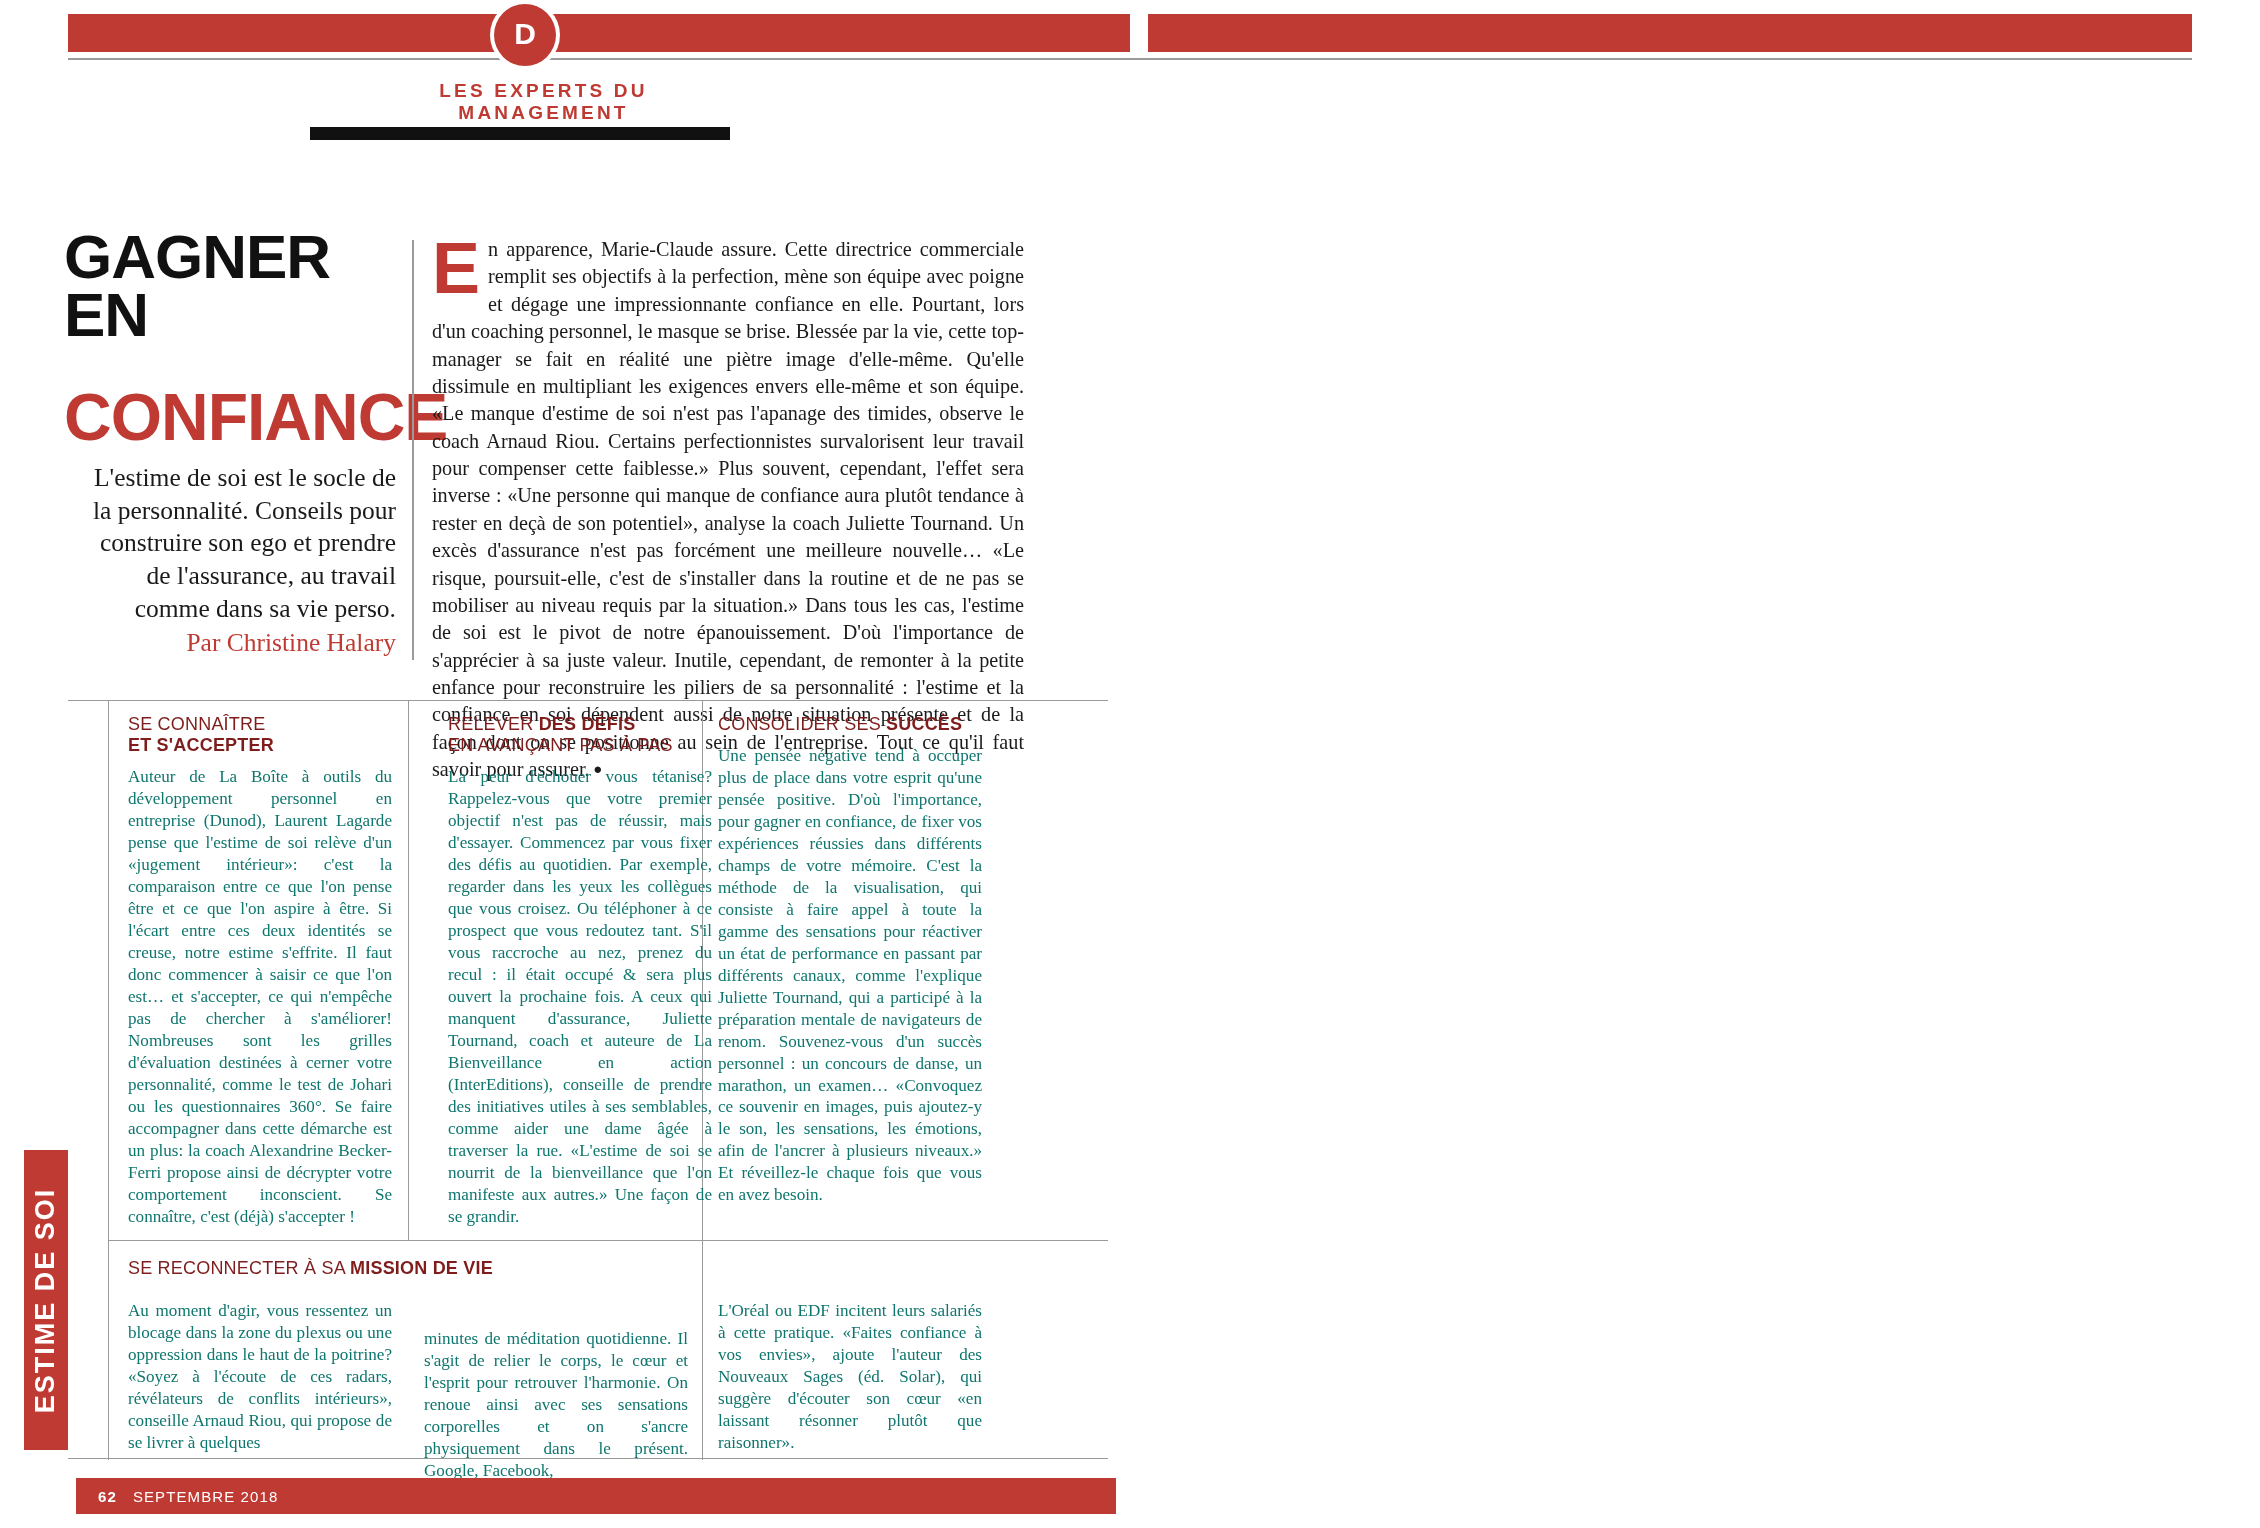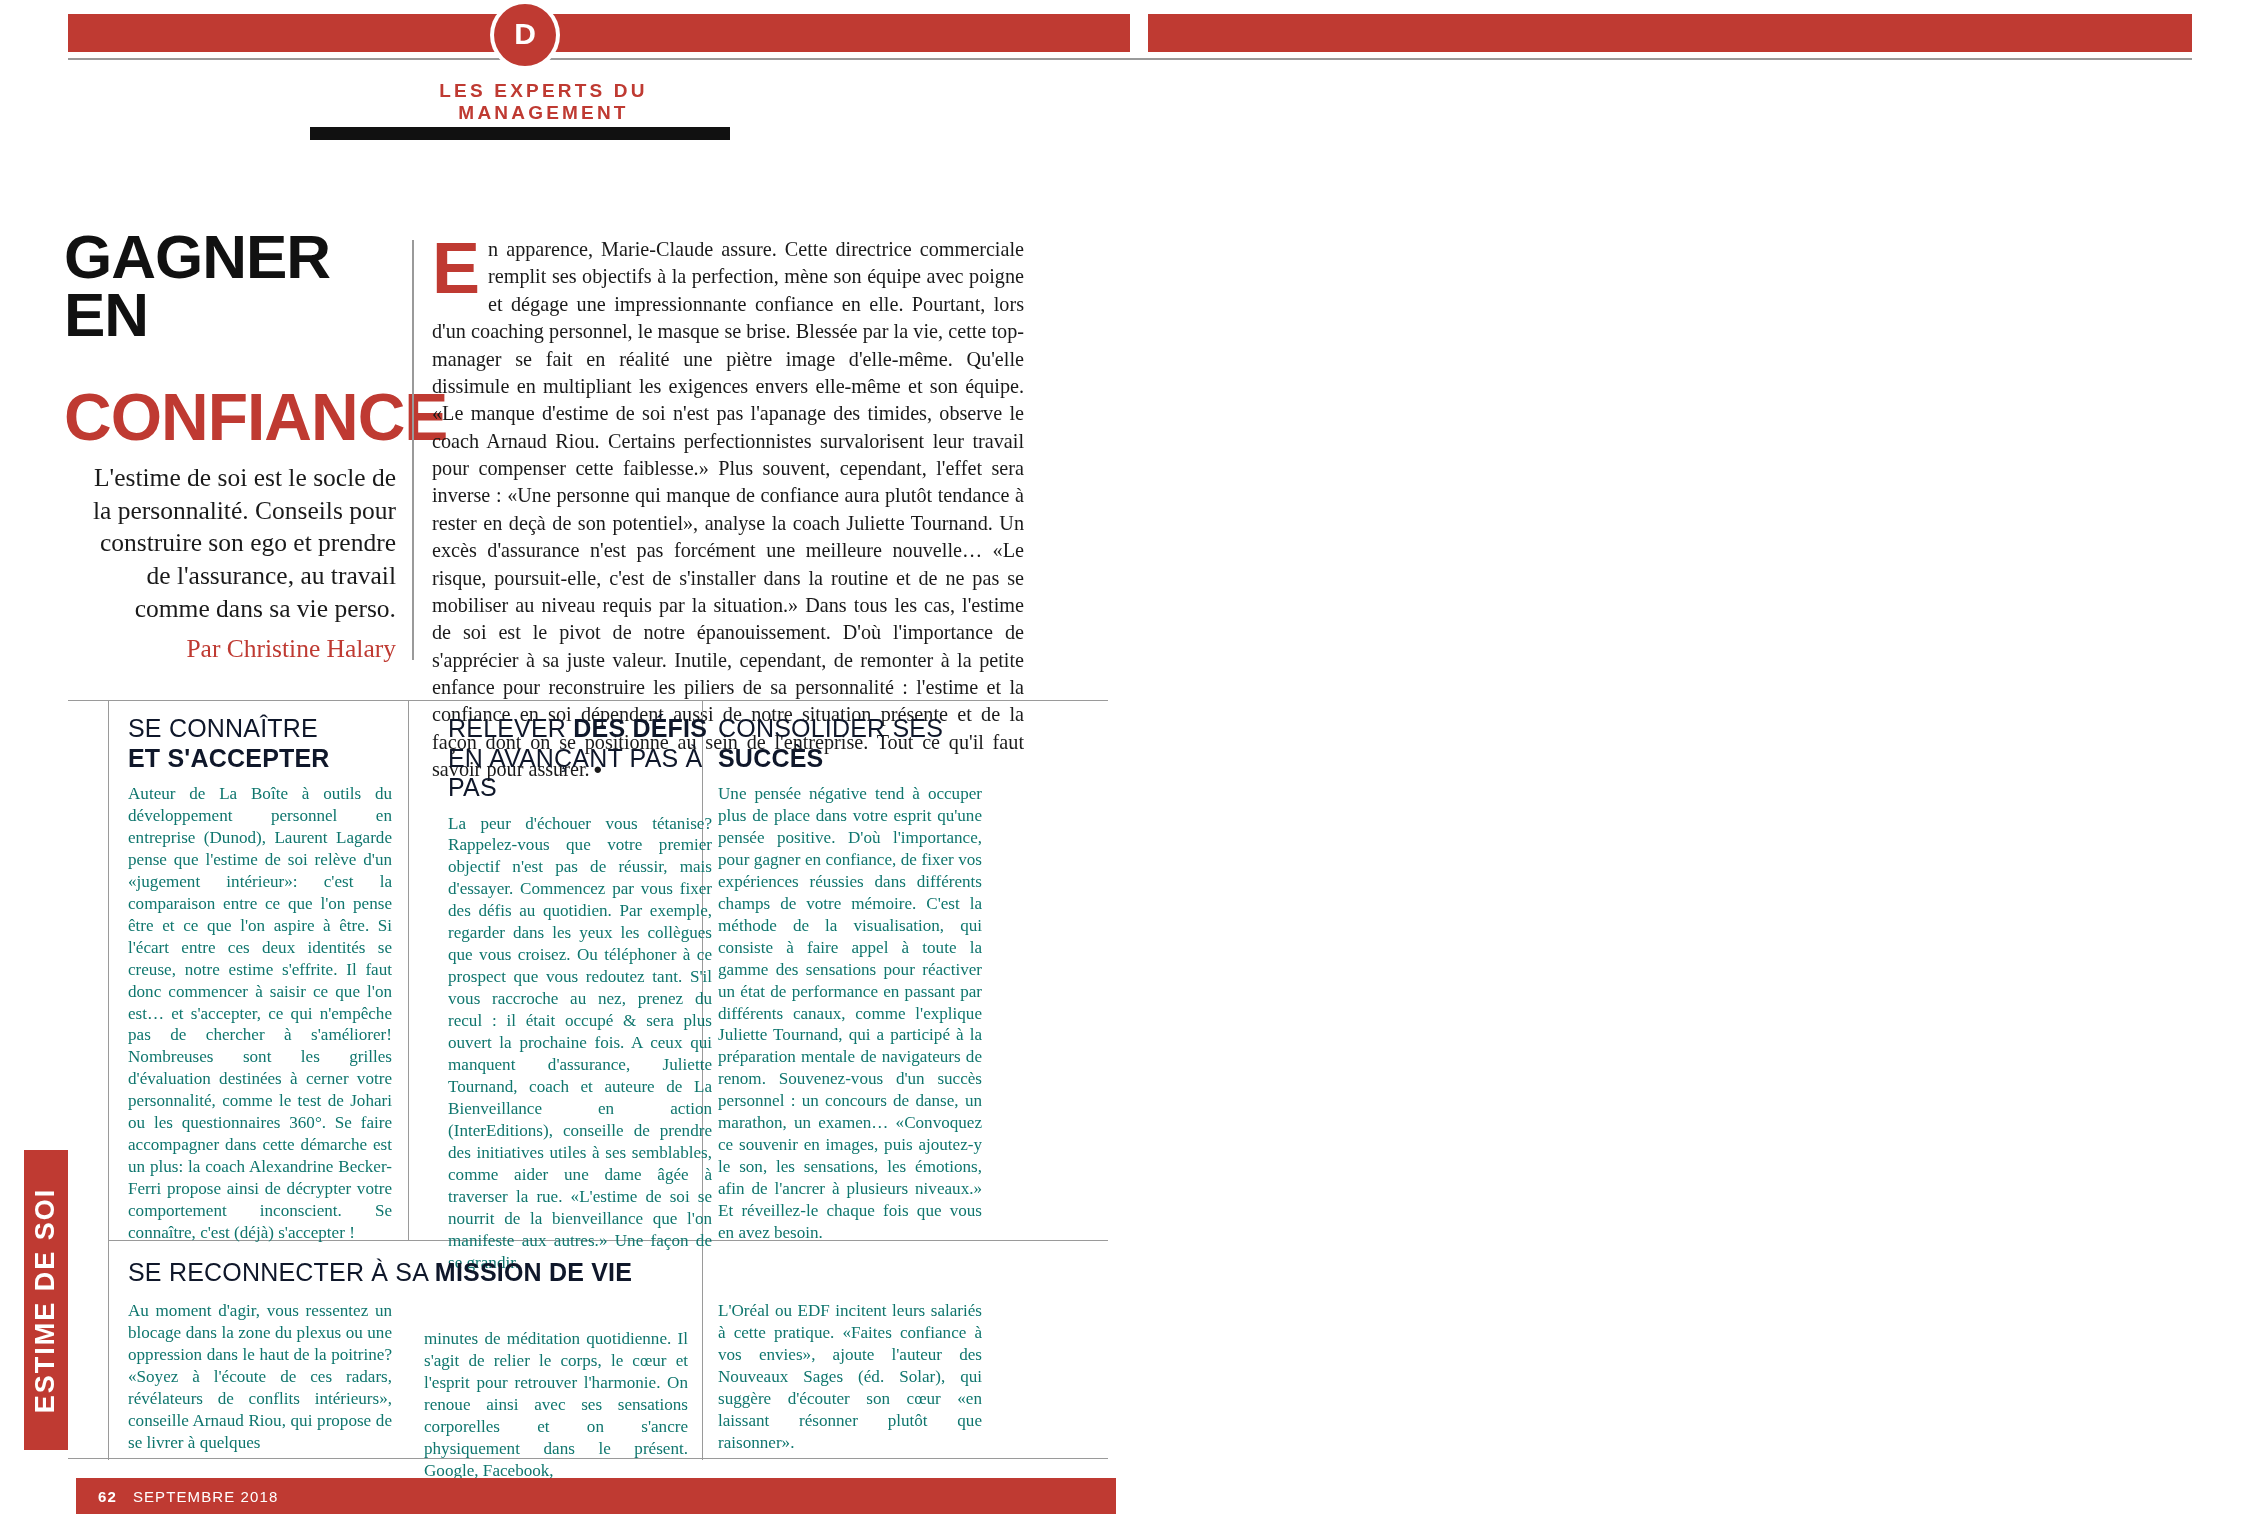--- a/index.html
+++ b/index.html
@@ -63,21 +63,21 @@
     font-family: "Liberation Sans", sans-serif;
     font-weight: bold; font-size: 62px; line-height: 0.93;
     letter-spacing: -1px; color: #111;
   }
   .headline .l2 { display: block; color: #bf3a32; font-size: 66px; margin-top: 44px; }
 
   .standfirst {
     position: absolute; left: 76px; top: 462px; width: 320px;
     text-align: right; font-size: 25.5px; line-height: 1.28; color: #1a1a1a;
   }
-  .byline { color: #bf3a32; display: block; margin-top: 8px; }
+  .byline { color: #bf3a32; display: block; margin-top: 2px; }
 
   .intro-col {
     position: absolute; left: 432px; top: 236px; width: 592px;
     font-size: 20.2px; line-height: 1.355; text-align: justify; color: #1a1a1a;
     hyphens: auto;
   }
   .dropcap {
     float: left; font-family: "Liberation Sans", sans-serif; font-weight: bold;
     font-size: 72px; line-height: 0.78; color: #bf3a32;
     margin: 4px 8px 0 0;
@@ -87,21 +87,21 @@
     background: #9a9a9a;
   }
   .bullet-end { font-size: 15px; vertical-align: 2px; }
 
   
   .rule-h { position: absolute; background: #9a9a9a; height: 1px; }
   .rule-v { position: absolute; background: #9a9a9a; width: 1px; }
 
   .sec-head {
     font-family: "Liberation Sans", sans-serif;
-    font-size: 25px; line-height: 1.18; color: #0f172a; font-weight: normal;
+    font-size: 18px; line-height: 1.18; color: #7f1d1d; font-weight: normal;
     letter-spacing: 0.2px;
   }
   .sec-head b { font-weight: bold; }
 
   .col-body {
     font-size: 17.1px; line-height: 1.285; text-align: justify; color: #0f766e;
     hyphens: auto;
   }
 
   .c1 { position: absolute; left: 128px; top: 714px; width: 264px; }

